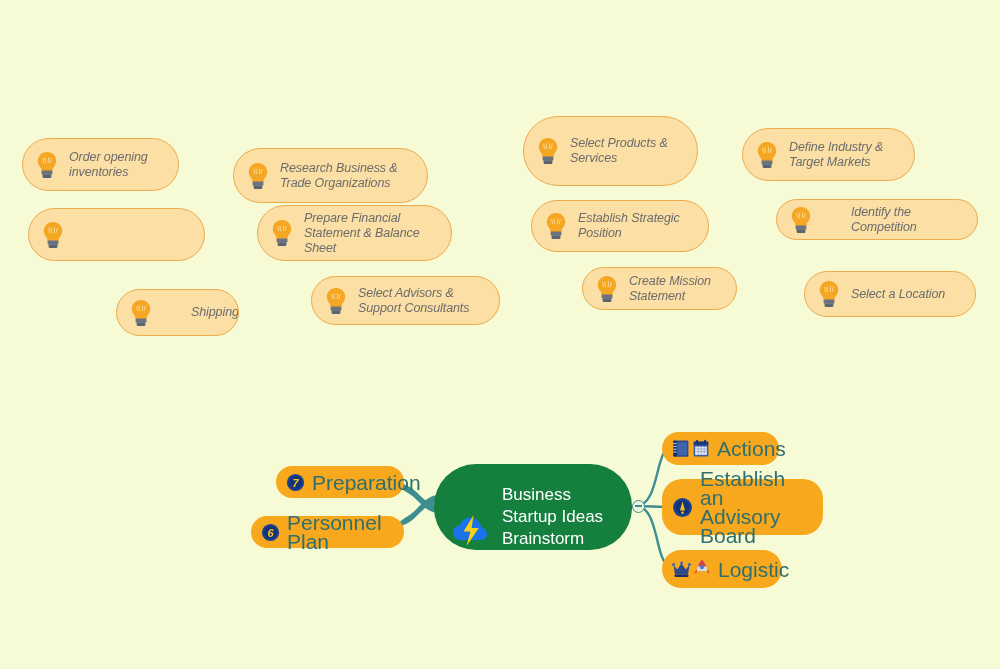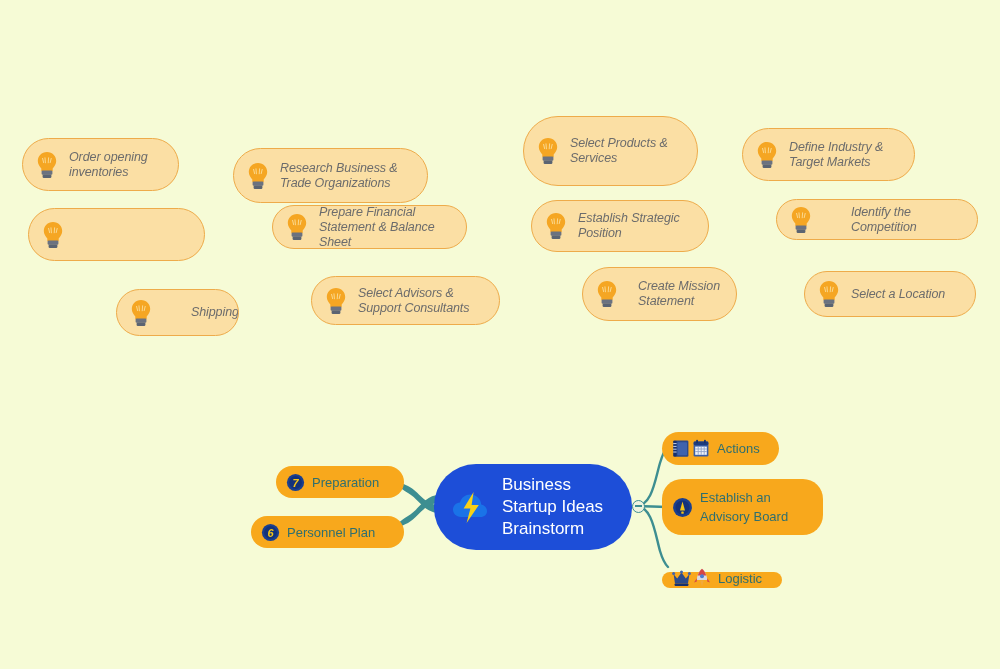--- a/index.html
+++ b/index.html
@@ -59,41 +59,42 @@
 
   .mm-node {
     position: absolute;
     box-sizing: border-box;
     display: flex;
     align-items: center;
     border-radius: 18px;
   }
 
   .mm-central {
-    background: #1d4ed8;
+    background: #15803d;
     border-radius: 42px;
     padding: 0 18px 0 16px;
     gap: 12px;
+    align-items: flex-end;
   }
   .mm-central .central-title {
     color: #ffffff;
     font-size: 17px;
     line-height: 22px;
     font-weight: 400;
   }
 
   .mm-branch {
     background: #f8a81c;
     border-radius: 20px;
     padding: 0 14px 0 10px;
     gap: 7px;
   }
   .mm-branch .branch-label {
     color: #2f6f6f;
-    font-size: 13px;
+    font-size: 21px;
     line-height: 19px;
     white-space: pre-line;
   }
 
   .mm-icons {
     display: flex;
     align-items: center;
     flex: 0 0 auto;
     gap: 2px;
   }
@@ -186,21 +187,21 @@
       <div class="idea-card" style="left: 28px; top: 208px; width: 177px; height: 53px;">
         <span class="mm-icon bulb" style="display: inline-flex; align-items: center;">
           <svg width="24" height="30" viewBox="0 0 24 30" xmlns="http://www.w3.org/2000/svg">
             <path d="M12 2 C6.6 2 2.8 6 2.8 11 C2.8 14.4 4.8 16.6 6.3 18.4 L6.3 21 L17.7 21 L17.7 18.4 C19.2 16.6 21.2 14.4 21.2 11 C21.2 6 17.4 2 12 2 Z" fill="#f5a623"></path>
             <path d="M7.6 8.4 L8.6 12.6 M10 7.8 L10.4 12.8 M13.6 7.8 L13.2 12.8 M16.2 8.4 L15.2 12.6" stroke="#fbd98f" stroke-width="1" fill="none" stroke-linecap="round"></path>
             <rect x="6.6" y="20.6" width="10.8" height="4.2" rx="1" fill="#6b7280"></rect>
             <rect x="7.6" y="24.6" width="8.8" height="3.4" rx="1.2" fill="#5b6472"></rect>
           </svg>
         </span>
       </div>
-      <div class="idea-card" style="left: 272px; top: 205px; width: 195px; height: 44px;">
+      <div class="idea-card" style="left: 257px; top: 205px; width: 195px; height: 56px;">
         <span class="mm-icon bulb" style="display: inline-flex; align-items: center;">
           <svg width="24" height="30" viewBox="0 0 24 30" xmlns="http://www.w3.org/2000/svg">
             <path d="M12 2 C6.6 2 2.8 6 2.8 11 C2.8 14.4 4.8 16.6 6.3 18.4 L6.3 21 L17.7 21 L17.7 18.4 C19.2 16.6 21.2 14.4 21.2 11 C21.2 6 17.4 2 12 2 Z" fill="#f5a623"></path>
             <path d="M7.6 8.4 L8.6 12.6 M10 7.8 L10.4 12.8 M13.6 7.8 L13.2 12.8 M16.2 8.4 L15.2 12.6" stroke="#fbd98f" stroke-width="1" fill="none" stroke-linecap="round"></path>
             <rect x="6.6" y="20.6" width="10.8" height="4.2" rx="1" fill="#6b7280"></rect>
             <rect x="7.6" y="24.6" width="8.8" height="3.4" rx="1.2" fill="#5b6472"></rect>
           </svg>
         </span>
         <span class="idea-label" style="white-space: pre-line;">Prepare Financial
 Statement &amp; Balance
@@ -245,21 +246,21 @@
           <svg width="24" height="30" viewBox="0 0 24 30" xmlns="http://www.w3.org/2000/svg">
             <path d="M12 2 C6.6 2 2.8 6 2.8 11 C2.8 14.4 4.8 16.6 6.3 18.4 L6.3 21 L17.7 21 L17.7 18.4 C19.2 16.6 21.2 14.4 21.2 11 C21.2 6 17.4 2 12 2 Z" fill="#f5a623"></path>
             <path d="M7.6 8.4 L8.6 12.6 M10 7.8 L10.4 12.8 M13.6 7.8 L13.2 12.8 M16.2 8.4 L15.2 12.6" stroke="#fbd98f" stroke-width="1" fill="none" stroke-linecap="round"></path>
             <rect x="6.6" y="20.6" width="10.8" height="4.2" rx="1" fill="#6b7280"></rect>
             <rect x="7.6" y="24.6" width="8.8" height="3.4" rx="1.2" fill="#5b6472"></rect>
           </svg>
         </span>
         <span class="idea-label" style="white-space: pre-line;">Select Advisors &amp;
 Support Consultants</span>
       </div>
-      <div class="idea-card" style="left: 582px; top: 267px; width: 155px; height: 54px; justify-content: space-between;">
+      <div class="idea-card" style="left: 582px; top: 267px; width: 155px; height: 43px;">
         <span class="mm-icon bulb" style="display: inline-flex; align-items: center;">
           <svg width="24" height="30" viewBox="0 0 24 30" xmlns="http://www.w3.org/2000/svg">
             <path d="M12 2 C6.6 2 2.8 6 2.8 11 C2.8 14.4 4.8 16.6 6.3 18.4 L6.3 21 L17.7 21 L17.7 18.4 C19.2 16.6 21.2 14.4 21.2 11 C21.2 6 17.4 2 12 2 Z" fill="#f5a623"></path>
             <path d="M7.6 8.4 L8.6 12.6 M10 7.8 L10.4 12.8 M13.6 7.8 L13.2 12.8 M16.2 8.4 L15.2 12.6" stroke="#fbd98f" stroke-width="1" fill="none" stroke-linecap="round"></path>
             <rect x="6.6" y="20.6" width="10.8" height="4.2" rx="1" fill="#6b7280"></rect>
             <rect x="7.6" y="24.6" width="8.8" height="3.4" rx="1.2" fill="#5b6472"></rect>
           </svg>
         </span>
         <span class="idea-label" style="white-space: pre-line;">Create Mission
 Statement</span>
@@ -344,21 +345,21 @@
               <circle cx="10.5" cy="10.5" r="9.4" fill="#1a3f8f"></circle>
               <circle cx="10.5" cy="10.5" r="7" fill="#14327a"></circle>
               <path d="M10.5 4.6 L13 13.4 L8 13.4 Z" fill="#f5c518"></path>
               <rect x="9.3" y="14.4" width="2.4" height="2.4" rx="0.6" fill="#f5c518"></rect>
             </svg>
           </span>
         </span>
         <span class="branch-label">Establish an
 Advisory Board</span>
       </div>
-      <div class="mm-node mm-branch" style="left: 662px; top: 572px; width: 120px; height: 16px; align-items: flex-end;">
+      <div class="mm-node mm-branch" style="left: 662px; top: 550px; width: 120px; height: 38px;">
         <span class="mm-icons">
           <span class="mm-icon" style="display: inline-flex; align-items: center;">
             <svg width="19" height="17" viewBox="0 0 19 17" xmlns="http://www.w3.org/2000/svg">
               <path d="M1.6 4.2 L5.2 8.6 L9.5 2.6 L13.8 8.6 L17.4 4.2 L16 13.6 L3 13.6 Z" fill="#2c4a8a"></path>
               <rect x="2.6" y="13.4" width="13.8" height="2.6" rx="0.8" fill="#16306e"></rect>
               <circle cx="1.6" cy="3.6" r="1.5" fill="#3f63ad"></circle>
               <circle cx="9.5" cy="2" r="1.5" fill="#3f63ad"></circle>
               <circle cx="17.4" cy="3.6" r="1.5" fill="#3f63ad"></circle>
             </svg>
           </span>

